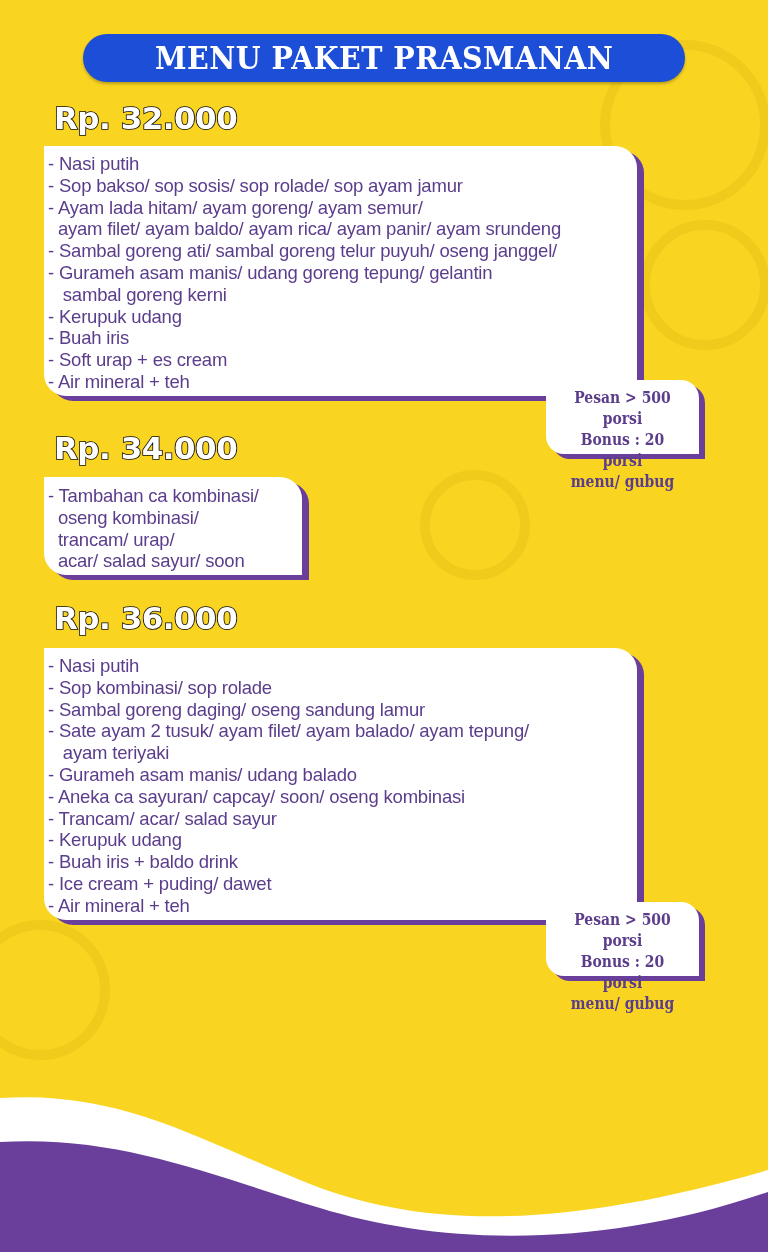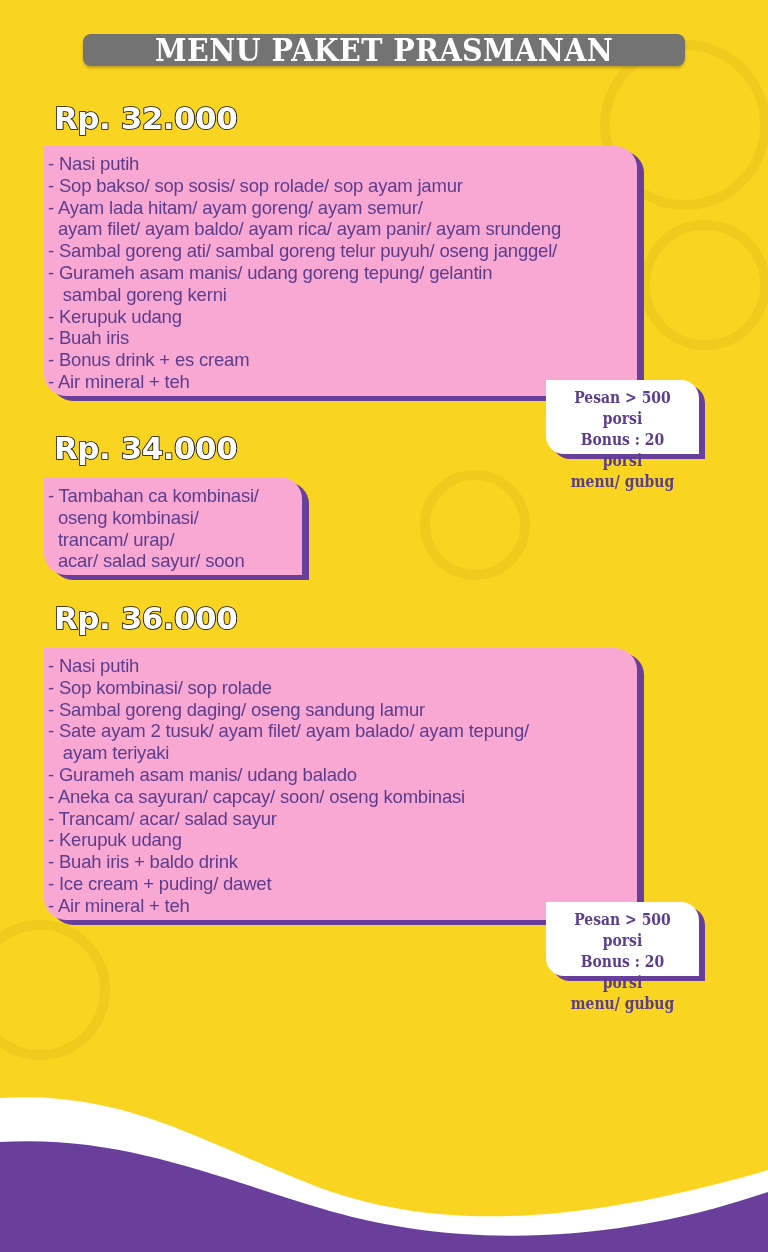--- a/index.html
+++ b/index.html
@@ -6,40 +6,40 @@
   body {
     width: 768px; height: 1252px; position: relative; overflow: hidden;
     background: #f9d521;
     font-family: "Liberation Sans", sans-serif;
   }
   .ornament {
     position: absolute; border-radius: 50%;
     border: 10px solid rgba(230, 190, 20, 0.45);
   }
   .title-bar {
-    position: absolute; left: 83px; top: 34px; width: 602px; height: 32px;
-    background: #737373; border-radius: 8px;
+    position: absolute; left: 83px; top: 34px; width: 602px; height: 48px;
+    background: #1d4ed8; border-radius: 24px;
     box-shadow: 0 2px 3px rgba(0,0,0,0.25);
     display: flex; align-items: center; justify-content: center;
   }
   .title-bar span {
     color: #ffffff; font-family: "DejaVu Serif", serif; font-weight: bold;
     font-size: 31px; letter-spacing: 0.5px; transform: scaleX(0.92);
   }
   .price {
     position: absolute; left: 54px;
     font-family: "DejaVu Sans", sans-serif; font-weight: bold; font-size: 31px;
     color: #ffffff;
     -webkit-text-stroke: 1.6px #111;
     paint-order: stroke fill;
     text-shadow: 0 0 1px #000;
     letter-spacing: -0.5px;
   }
   .box {
-    position: absolute; background: #f9a8d4;
+    position: absolute; background: #ffffff;
     border-radius: 0 22px 0 22px;
     box-shadow: 7px 5px 0 #6a3f9c;
   }
   .box ul { list-style: none; margin: 0; padding: 0; }
   .box li {
     color: #5b3d8c; font-size: 18.5px; line-height: 21.8px;
     white-space: pre; letter-spacing: -0.2px;
   }
   .bonus {
     position: absolute; background: #ffffff;
@@ -70,21 +70,21 @@
   <ul>
     <li>- Nasi putih</li>
     <li>- Sop bakso/ sop sosis/ sop rolade/ sop ayam jamur</li>
     <li>- Ayam lada hitam/ ayam goreng/ ayam semur/</li>
     <li>  ayam filet/ ayam baldo/ ayam rica/ ayam panir/ ayam srundeng</li>
     <li>- Sambal goreng ati/ sambal goreng telur puyuh/ oseng janggel/</li>
     <li>- Gurameh asam manis/ udang goreng tepung/ gelantin</li>
     <li>   sambal goreng kerni</li>
     <li>- Kerupuk udang</li>
     <li>- Buah iris</li>
-    <li>- Bonus drink + es cream</li>
+    <li>- Soft urap + es cream</li>
     <li>- Air mineral + teh</li>
   </ul>
 </div>
 <div class="bonus" style="left:546px;top:380px;width:153px;height:74px;box-sizing:border-box;">
   <div>Pesan &gt; 500 porsi</div>
   <div>Bonus : 20 porsi</div>
   <div>menu/ gubug</div>
 </div>
 
 <div class="price" style="top:430px;">Rp. 34.000</div>

